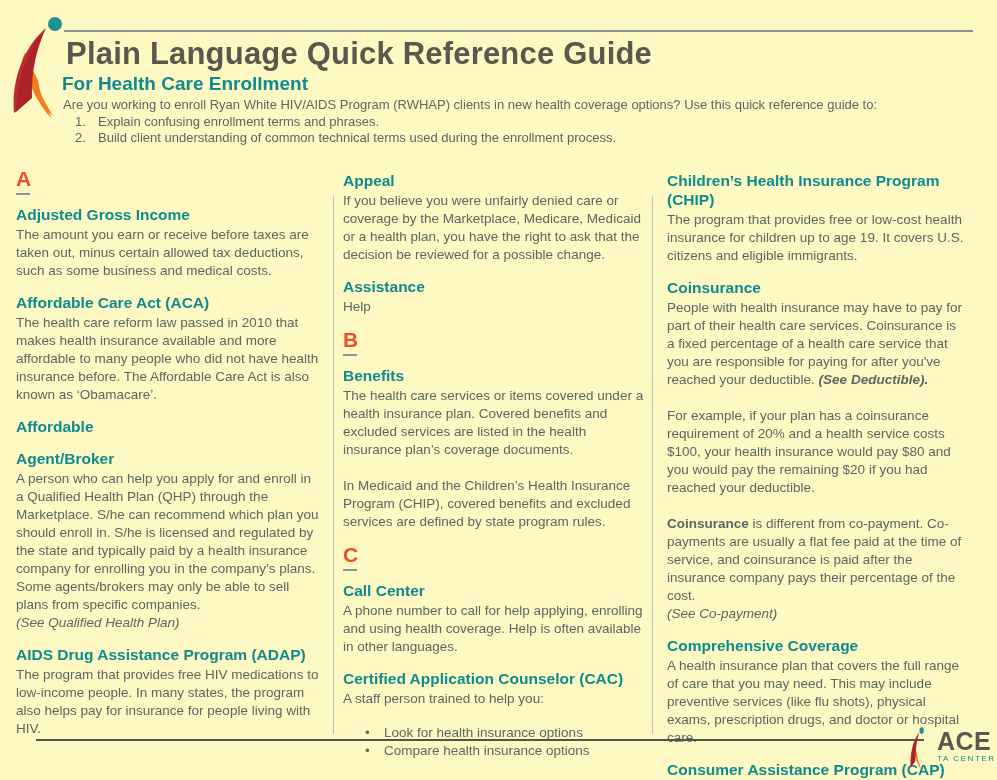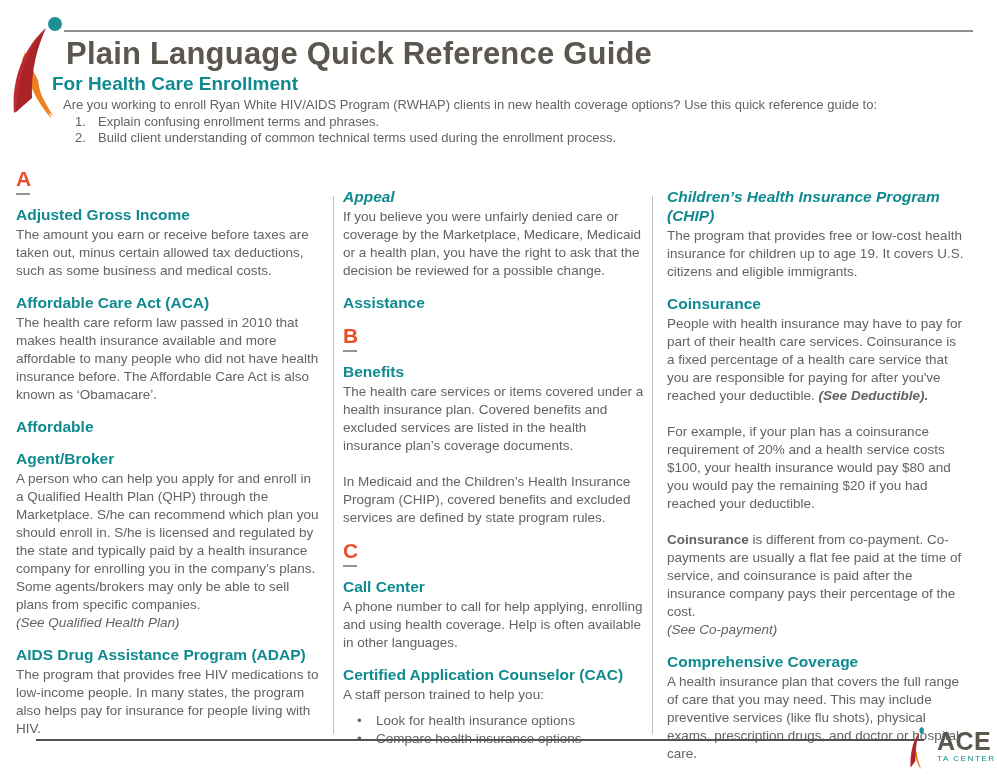--- a/index.html
+++ b/index.html
@@ -1,58 +1,58 @@
 <!DOCTYPE html>
 <html><head>
 <meta charset="utf-8">
 <style>
   * { box-sizing: border-box; }
   html,body { margin:0; padding:0; background:#e9e9e9; }
   .page {
     position:relative; width:997px; height:780px; margin:0 auto;
-    background:#ffffff; overflow:hidden;
+    background:#fef9c3; overflow:hidden;
     font-family:"Liberation Sans","DejaVu Sans",sans-serif;
     color:#616366;
   }
   
   .brand-logo { position:absolute; left:12px; top:8px; }
   .top-rule { position:absolute; left:64px; top:30px; width:909px; height:2px; background:#8d8f92; }
   .page-title {
     position:absolute; left:66px; top:36px; margin:0;
     font-size:31px; font-weight:bold; color:#5b574f; letter-spacing:0.2px; white-space:nowrap;
   }
   .page-subtitle {
-    position:absolute; left:52px; top:73px; margin:0;
+    position:absolute; left:62px; top:73px; margin:0;
     font-size:19px; font-weight:bold; color:#0f8b90; white-space:nowrap;
   }
   .intro { position:absolute; left:63px; top:97px; width:910px; font-size:13px; line-height:16px; color:#616366; }
   .intro-lead { margin:0 0 1px 0; }
   .intro-item { display:flex; padding-left:12px; }
   .intro-item .num { width:23px; flex:0 0 23px; }
   
   .col { position:absolute; top:168px; font-size:13.5px; line-height:18px; color:#616366; }
   .col1 { left:16px;  width:303px; }
   .col2 { left:343px; width:303px; }
   .col3 { left:667px; width:299px; }
   .divider { position:absolute; top:196px; height:538px; width:1px; background:#bdbfc1; }
   .d1 { left:333px; }
   .d2 { left:652px; }
   .letter-block { margin:5px 0 10px 0; }
   .col > .letter-block:first-child { margin-top:0; }
   .letter { font-size:21px; line-height:21px; font-weight:bold; color:#e8502d; }
   .letter-rule { width:14px; height:2px; background:#919396; margin-top:4px; }
   .term-block { margin:0 0 13px 0; }
-  .col > .term-block:first-child .term-name { margin-top:19px;font-style:italic; }
+  .col > .term-block:first-child .term-name { margin-top:3px; }
   .term-name { margin:0 0 2px 0; font-size:15.5px; line-height:19px; font-weight:bold; color:#0f8b90; }
   .def { margin:0; }
   .def + .def { margin-top:18px; }
   .see-block { display:block; font-style:italic; }
   .see-inline { font-style:italic;font-weight:bold; }
   .lead-bold { font-weight:bold; }
-  .bullets { margin:8px; padding:0; list-style:none; }
+  .bullets { margin:16px; padding:0; list-style:none; }
   .bullets li { position:relative; padding-left:25px; }
   .bullets li::before { content:"\2022"; position:absolute; left:6px; color:#616366; }
   
   .footer-rule { position:absolute; left:36px; top:739px; width:888px; height:2px; background:#505254; }
   .footer-text { position:absolute; left:37px; top:747px; margin:0; font-size:11.5px; line-height:15px; font-style:italic; color:#57585a; }
   .footer-text .fl { display:block; }
   .footer-url { font-style:normal; font-weight:bold; color:#4e4f51; text-decoration:none; cursor:pointer; }
   .ace-logo { position:absolute; left:910px; top:722px; display:flex; align-items:center; }
   .ace-ribbon { margin-top:2px; }
   .ace-words { margin-left:1px; }
@@ -116,20 +116,21 @@
     </section>
   </div>
 
   <div class="col col2">
     <section class="term-block">
       <h3 class="term-name">Appeal</h3>
       <p class="def">If you believe you were unfairly denied care or coverage by the Marketplace, Medicare, Medicaid or a health plan, you have the right to ask that the decision be reviewed for a possible change.</p>
     </section>
     <section class="term-block">
       <h3 class="term-name">Assistance</h3>
+      <p class="def">Help</p>
     </section>
     <div class="letter-block">
       <div class="letter">B</div>
       <div class="letter-rule"></div>
     </div>
     <section class="term-block">
       <h3 class="term-name">Benefits</h3>
       <p class="def">The health care services or items covered under a health insurance plan. Covered benefits and excluded services are listed in the health insurance plan’s coverage documents.</p>
       <p class="def">In Medicaid and the Children’s Health Insurance Program (CHIP), covered benefits and excluded services are defined by state program rules.</p>
     </section>

